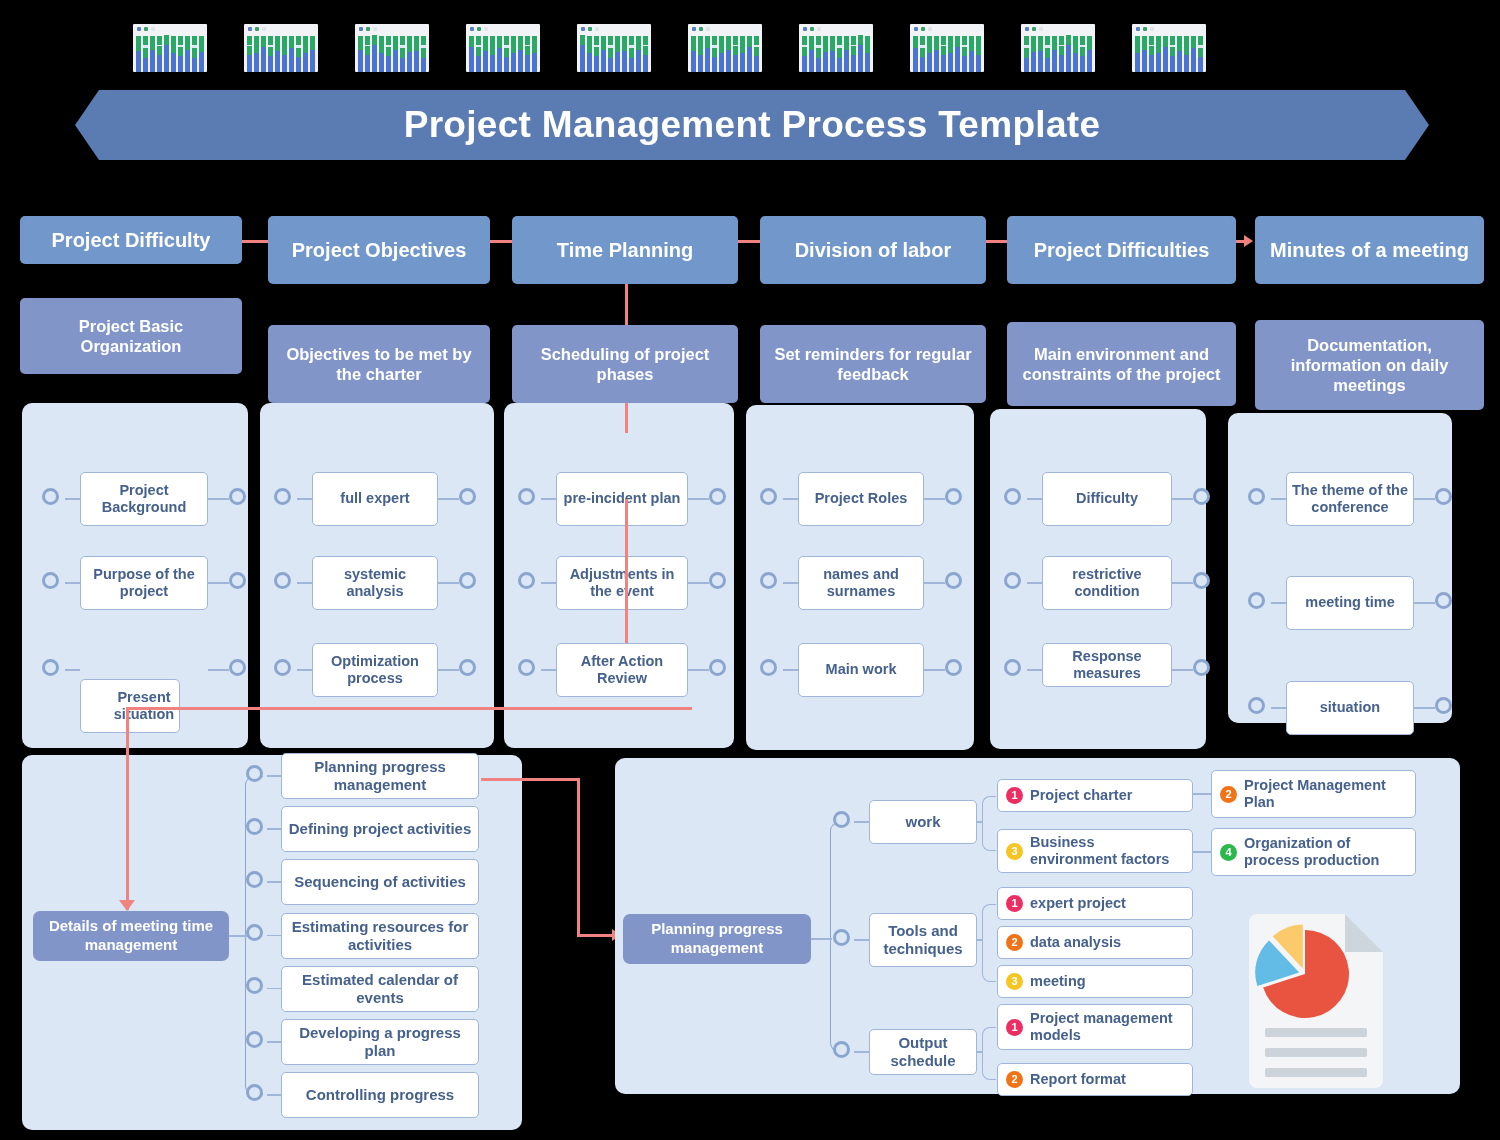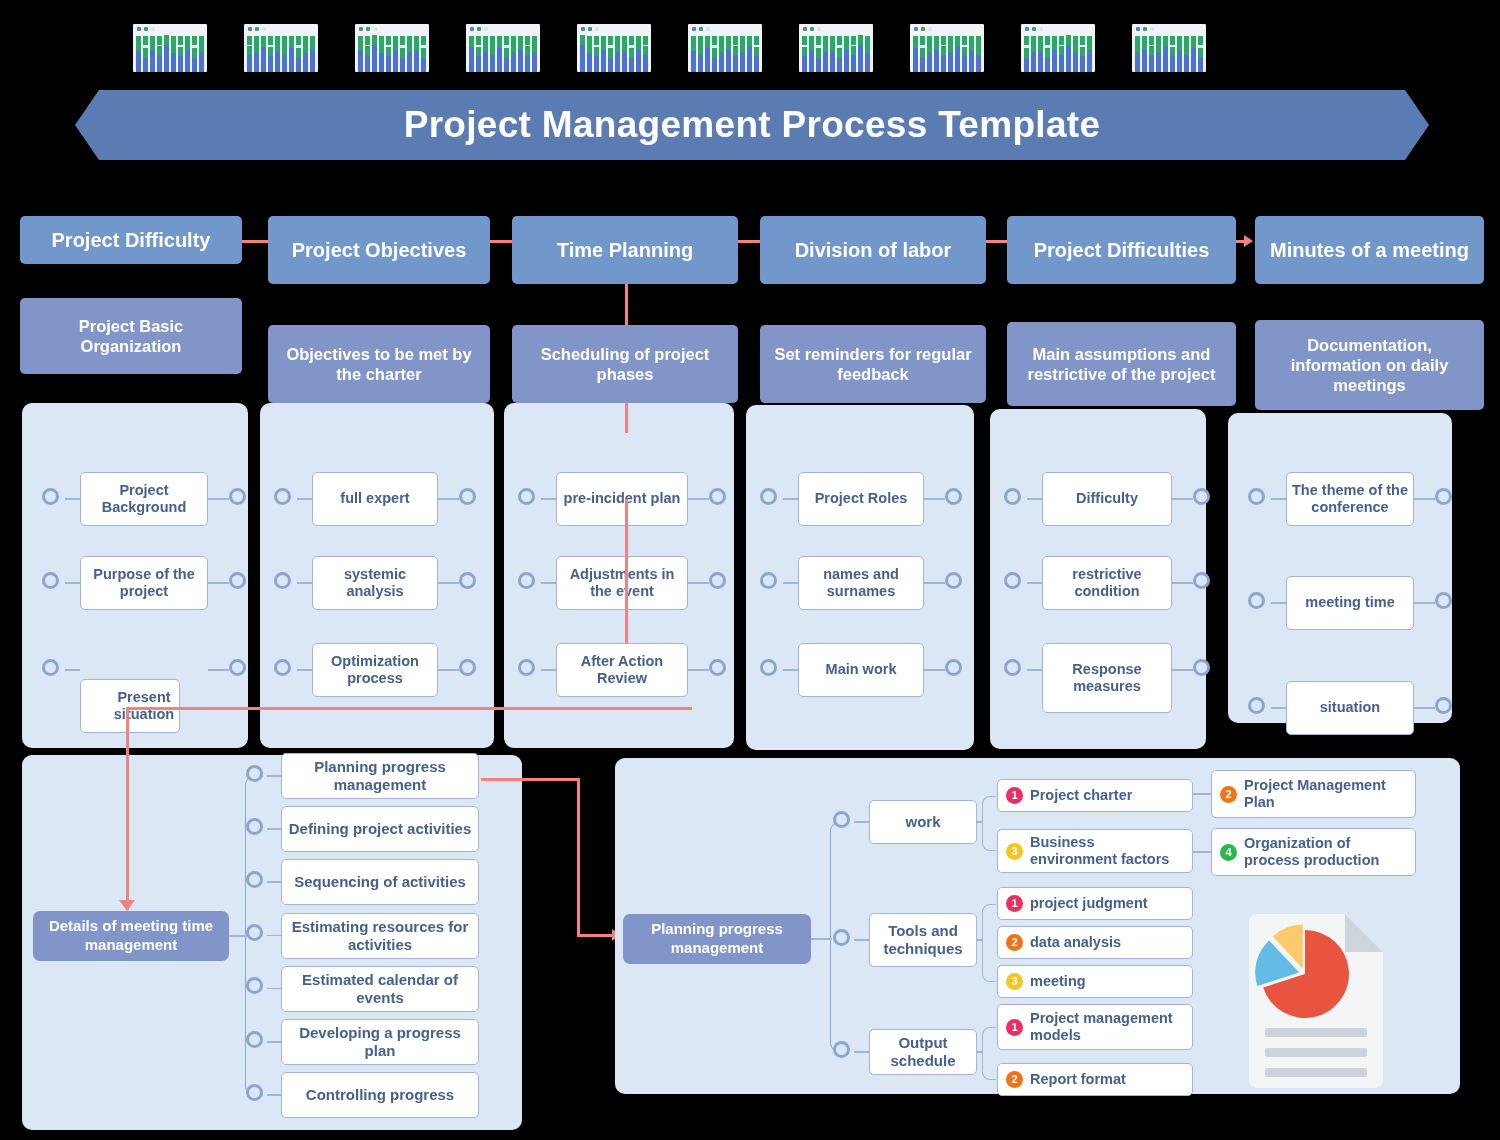--- a/index.html
+++ b/index.html
@@ -661,33 +661,33 @@
     <div class="ring" style="left: 760px; top: 571.5px;"></div>
     <div class="stub" style="left: 783px; top: 582px; width: 15px;"></div>
     <div class="ring" style="left: 945px; top: 571.5px;"></div>
     <div class="stub" style="left: 924px; top: 582px; width: 21px;"></div>
     <div class="node" style="left: 798px; top: 643px; width: 126px; height: 54px;">Main work</div>
     <div class="ring" style="left: 760px; top: 658.5px;"></div>
     <div class="stub" style="left: 783px; top: 669px; width: 15px;"></div>
     <div class="ring" style="left: 945px; top: 658.5px;"></div>
     <div class="stub" style="left: 924px; top: 669px; width: 21px;"></div>
     <div class="abs hdrbox row1" style="left: 1007px; top: 216px; width: 229px; height: 68px;">Project Difficulties</div>
-    <div class="abs hdrbox row2" style="left: 1007px; top: 322px; width: 229px; height: 84px;">Main assumptions and restrictive of the project</div>
+    <div class="abs hdrbox row2" style="left: 1007px; top: 322px; width: 229px; height: 84px;">Main environment and constraints of the project</div>
     <div class="abs colcard" style="left: 990px; top: 409px; width: 216px; height: 340px;"></div>
     <div class="node" style="left: 1042px; top: 472px; width: 130px; height: 54px;">Difficulty</div>
     <div class="ring" style="left: 1004px; top: 487.5px;"></div>
     <div class="stub" style="left: 1027px; top: 498px; width: 15px;"></div>
     <div class="ring" style="left: 1193px; top: 487.5px;"></div>
     <div class="stub" style="left: 1172px; top: 498px; width: 21px;"></div>
     <div class="node" style="left: 1042px; top: 556px; width: 130px; height: 54px;">restrictive condition</div>
     <div class="ring" style="left: 1004px; top: 571.5px;"></div>
     <div class="stub" style="left: 1027px; top: 582px; width: 15px;"></div>
     <div class="ring" style="left: 1193px; top: 571.5px;"></div>
     <div class="stub" style="left: 1172px; top: 582px; width: 21px;"></div>
-    <div class="node" style="left: 1042px; top: 643px; width: 130px; height: 70px;">Response measures</div>
+    <div class="node" style="left: 1042px; top: 643px; width: 130px; height: 44px;">Response measures</div>
     <div class="ring" style="left: 1004px; top: 658.5px;"></div>
     <div class="stub" style="left: 1027px; top: 669px; width: 15px;"></div>
     <div class="ring" style="left: 1193px; top: 658.5px;"></div>
     <div class="stub" style="left: 1172px; top: 669px; width: 21px;"></div>
     <div class="abs hdrbox row1" style="left: 1255px; top: 216px; width: 229px; height: 68px;">Minutes of a meeting</div>
     <div class="abs hdrbox row2" style="left: 1255px; top: 320px; width: 229px; height: 90px;">Documentation, information on daily meetings</div>
     <div class="abs colcard" style="left: 1228px; top: 413px; width: 224px; height: 310px;"></div>
     <div class="node" style="left: 1286px; top: 472px; width: 128px; height: 54px;">The theme of the conference</div>
     <div class="ring" style="left: 1248px; top: 487.5px;"></div>
     <div class="stub" style="left: 1271px; top: 498px; width: 15px;"></div>
@@ -778,21 +778,21 @@
       <span>Organization of process production</span>
     </div>
     <div class="stub" style="left: 1193px; top: 851px; width: 18px;"></div>
     <div class="tnode" style="left: 869px; top: 913px; width: 108px; height: 54px;">Tools and techniques</div>
     <div class="ring" style="left: 833px; top: 928.5px;"></div>
     <div class="stub" style="left: 854px; top: 939px; width: 15px;"></div>
     <div class="brace" style="left: 982px; top: 903.5px; width: 14px; height: 78px;"></div>
     <div class="stub" style="left: 977px; top: 939px; width: 5px;"></div>
     <div class="lnode2" style="left: 997px; top: 887px; width: 196px; height: 33px;">
       <span class="badge" style="background: rgb(236, 47, 99);">1</span>
-      <span>project judgment</span>
+      <span>expert project</span>
     </div>
     <div class="lnode2" style="left: 997px; top: 926px; width: 196px; height: 33px;">
       <span class="badge" style="background: rgb(240, 115, 23);">2</span>
       <span>data analysis</span>
     </div>
     <div class="lnode2" style="left: 997px; top: 965px; width: 196px; height: 33px;">
       <span class="badge" style="background: rgb(245, 197, 35);">3</span>
       <span>meeting</span>
     </div>
     <div class="tnode" style="left: 869px; top: 1029px; width: 108px; height: 46px;">Output schedule</div>

